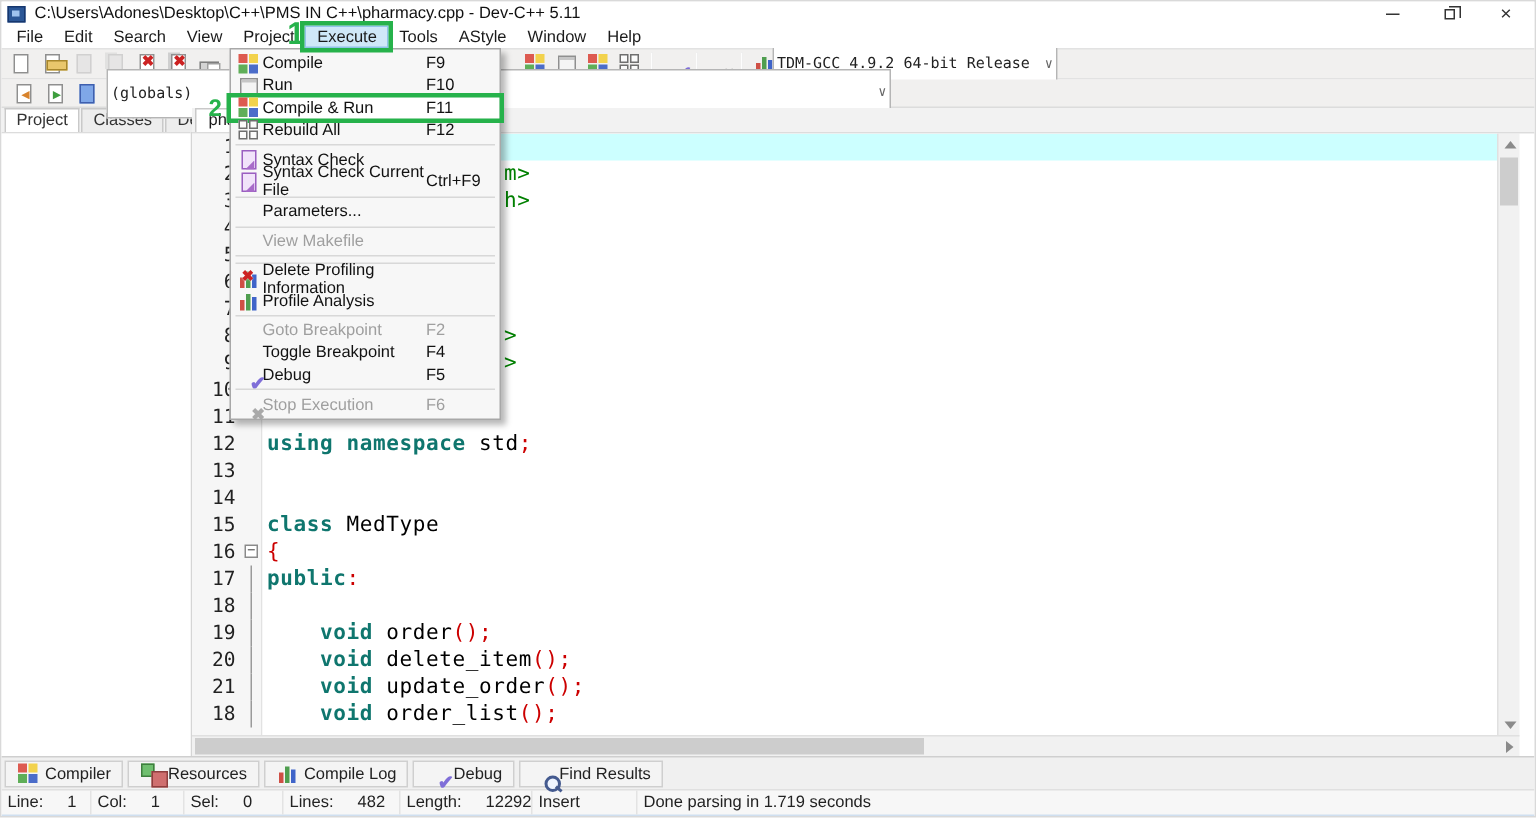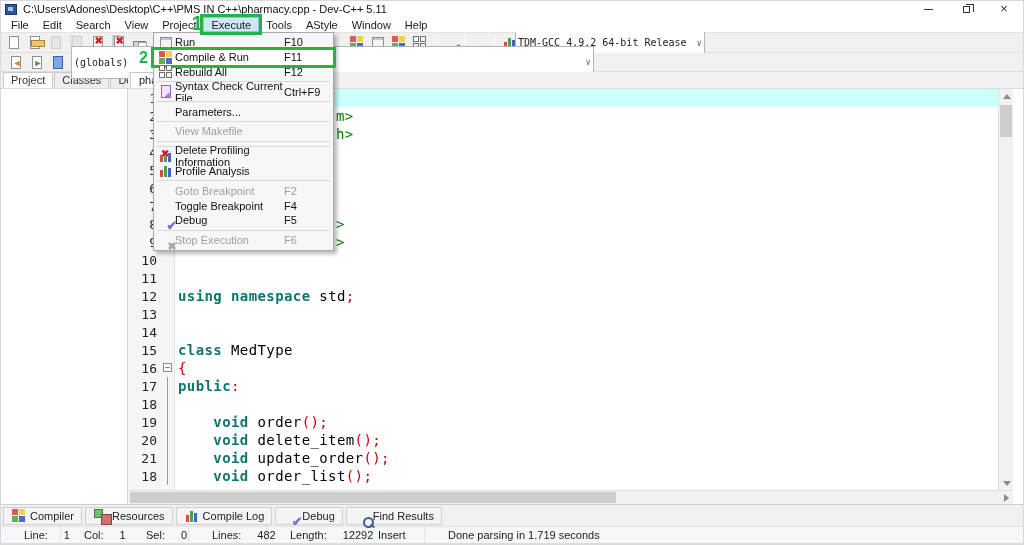--- a/index.html
+++ b/index.html
@@ -112,21 +112,21 @@
   .mi .mi-sc { width:46px; font-size:11px; color:#111; }
   .mi.disabled .mi-label, .mi.disabled .mi-sc { color:#9f9f9f; }
   .mi.annotated { outline:3px solid var(--annot); outline-offset:0px; background:#fff; }
   .msep { height:5px; position:relative; }
   .msep::after { content:''; position:absolute; left:3px; right:3px; top:2px; height:1px; background:#d8d8d8; }
   
   .btabs { height:22px; background:#f0f0f0; border-top:1px solid #cfcfcf; display:flex; align-items:center; padding:0 2px; gap:3px; }
   .btab { display:flex; align-items:center; gap:4px; padding:1px 7px; height:18px; background:#f4f4f4; border:1px solid #cfcfcf; font-size:11px; color:#222; }
   
   .statusbar { height:19px; background:#f7f7f7; border-top:1px solid #e0e0e0; display:flex; align-items:center; font-size:11px; color:#222; border-bottom:2px solid #cfdff0; }
-  .scell { height:100%; display:flex; align-items:center; padding-left:23px; border-right:1px solid #e3e3e3; }
+  .scell { height:100%; display:flex; align-items:center; padding-left:4px; border-right:1px solid #e3e3e3; }
   .scell .v { margin-left:16px; }
   .scell.last { flex:1; border-right:none; }
 </style>
 </head>
 <body>
 
 <div class="titlebar">
   <span class="applogo"></span>
   <span class="titletext">C:\Users\Adones\Desktop\C++\PMS IN C++\pharmacy.cpp - Dev-C++ 5.11</span>
   <span class="wincontrols">
@@ -440,20 +440,34 @@
           <span class="tri-rt"></span>
         </span>
     </div>
   </div>
 </div>
 
 <div class="dropmenu">
     <div class="mi">
       <span class="mi-ic">
         <span class="ic">
+          <span class="v-grid4c" style="position: relative;">
+            <i></i>
+            <i></i>
+            <i></i>
+            <i></i>
+          </span>
+        </span>
+      </span>
+      <span class="mi-label">Compile</span>
+      <span class="mi-sc">F9</span>
+    </div>
+    <div class="mi">
+      <span class="mi-ic">
+        <span class="ic">
           <span class="v-window" style="position: relative;"></span>
         </span>
       </span>
       <span class="mi-label">Run</span>
       <span class="mi-sc">F10</span>
     </div>
     <div class="mi annotated">
       <span class="mi-ic">
         <span class="ic">
           <span class="v-grid4c" style="position: relative;">
@@ -476,20 +490,29 @@
             <i></i>
             <i></i>
             <i></i>
           </span>
         </span>
       </span>
       <span class="mi-label">Rebuild All</span>
       <span class="mi-sc">F12</span>
     </div>
     <div class="msep"></div>
+    <div class="mi">
+      <span class="mi-ic">
+        <span class="ic">
+          <span class="v-page v-purple" style="position: relative;"></span>
+        </span>
+      </span>
+      <span class="mi-label">Syntax Check</span>
+      <span class="mi-sc"></span>
+    </div>
     <div class="mi">
       <span class="mi-ic">
         <span class="ic">
           <span class="v-page v-purple" style="position: relative;"></span>
         </span>
       </span>
       <span class="mi-label">Syntax Check Current File</span>
       <span class="mi-sc">Ctrl+F9</span>
     </div>
     <div class="msep"></div>

